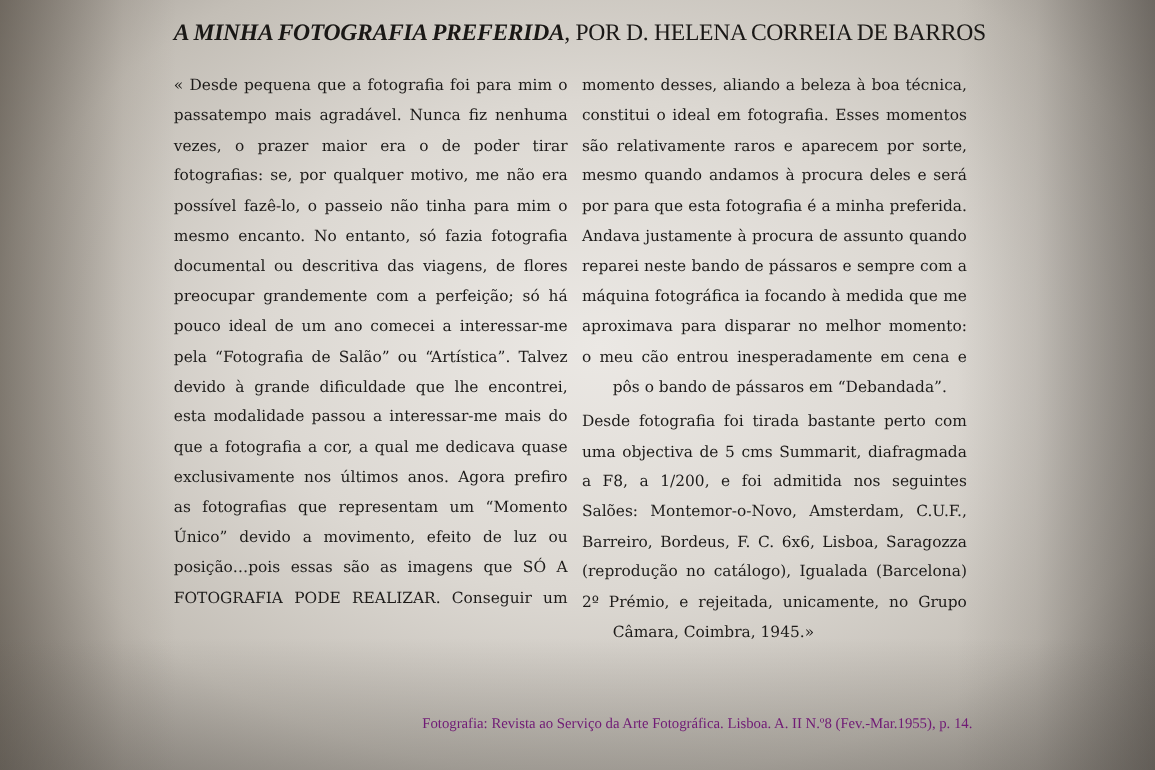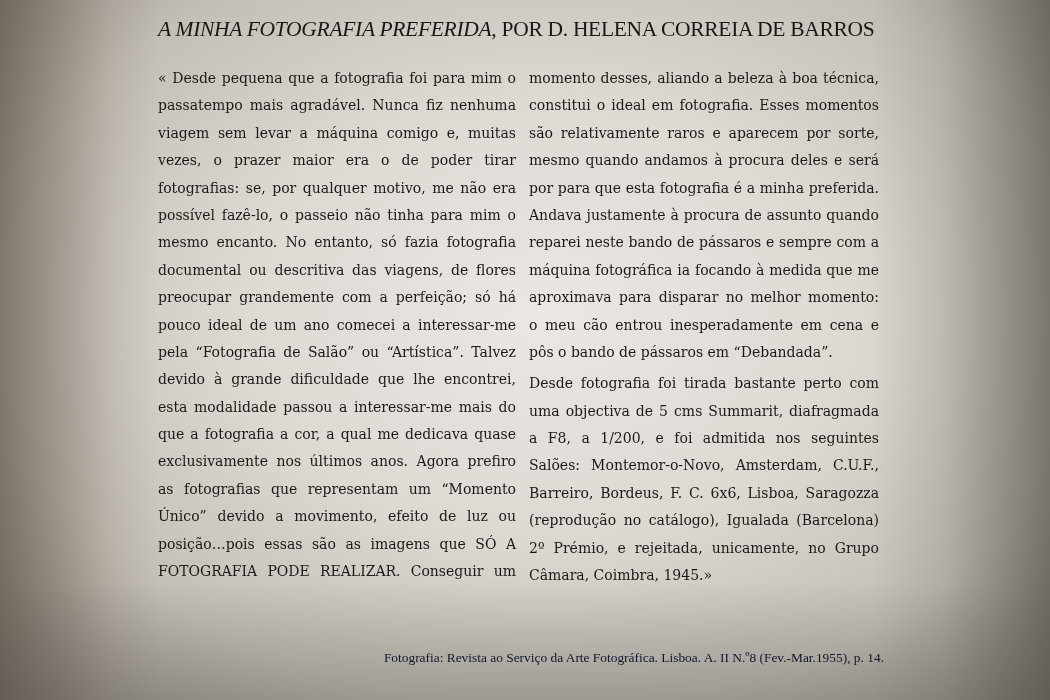--- a/index.html
+++ b/index.html
@@ -26,58 +26,57 @@
   .vignette-bottom {
     position: absolute; left: 0; bottom: 0; width: 1050px; height: 120px;
     background: linear-gradient(to top, rgba(90,86,80,0.35), rgba(0,0,0,0));
   }
   .title {
     position: absolute; left: 158px; top: 17px; width: 740px;
     font-family: "Liberation Serif", "DejaVu Serif", serif;
     font-size: 21.5px; letter-spacing: -0.3px; white-space: nowrap;
     color: #1a1816;
   }
-  .title .ital { font-style: italic; }
+  .title .ital { font-style: italic; font-weight: bold; }
   .col {
     position: absolute; top: 65px; width: 358px;
     font-family: "DejaVu Serif", serif;
     font-size: 14px; line-height: 27.4px;
     color: #1c1a18;
   }
   .col .line {
     display: block; text-align: justify; text-align-last: justify;
     white-space: nowrap; height: 27.4px; overflow: visible;
   }
-  .col .line.last { text-align-last: left; }
+  .col .line.last { text-align-last: left; margin-left: 28px; }
   .col .para-gap { height: 4px; }
   .col-left { left: 158px; }
   .col-right { left: 529px; width: 350px; }
   .source {
     position: absolute; left: 316px; top: 650px; width: 568px;
     font-family: "Liberation Serif", "DejaVu Serif", serif;
     font-size: 13.4px; white-space: nowrap; text-align: right;
-    color: #0f172a;
+    color: #701a75;
   }
 </style>
 </head>
 <body>
 
 <div class="wall"></div>
 <div class="vignette-left"></div>
 <div class="vignette-right"></div>
 <div class="vignette-bottom"></div>
 
 <h1 class="title" style="margin:0;font-weight:normal;">
   <span class="ital">A MINHA FOTOGRAFIA PREFERIDA</span><span>, POR D. HELENA CORREIA DE BARROS</span>
 </h1>
 
 <div class="col col-left">
   <span class="line">« Desde pequena que a fotografia foi para mim o</span>
   <span class="line">passatempo mais agradável. Nunca fiz nenhuma</span>
-  <span class="line">viagem sem levar a máquina comigo e, muitas</span>
   <span class="line">vezes, o prazer maior era o de poder tirar</span>
   <span class="line">fotografias: se, por qualquer motivo, me não era</span>
   <span class="line">possível fazê-lo, o passeio não tinha para mim o</span>
   <span class="line">mesmo encanto. No entanto, só fazia fotografia</span>
   <span class="line">documental ou descritiva das viagens, de flores</span>
   <span class="line">preocupar grandemente com a perfeição; só há</span>
   <span class="line">pouco ideal de um ano comecei a interessar-me</span>
   <span class="line">pela “Fotografia de Salão” ou “Artística”. Talvez</span>
   <span class="line">devido à grande dificuldade que lhe encontrei,</span>
   <span class="line">esta modalidade passou a interessar-me mais do</span>

